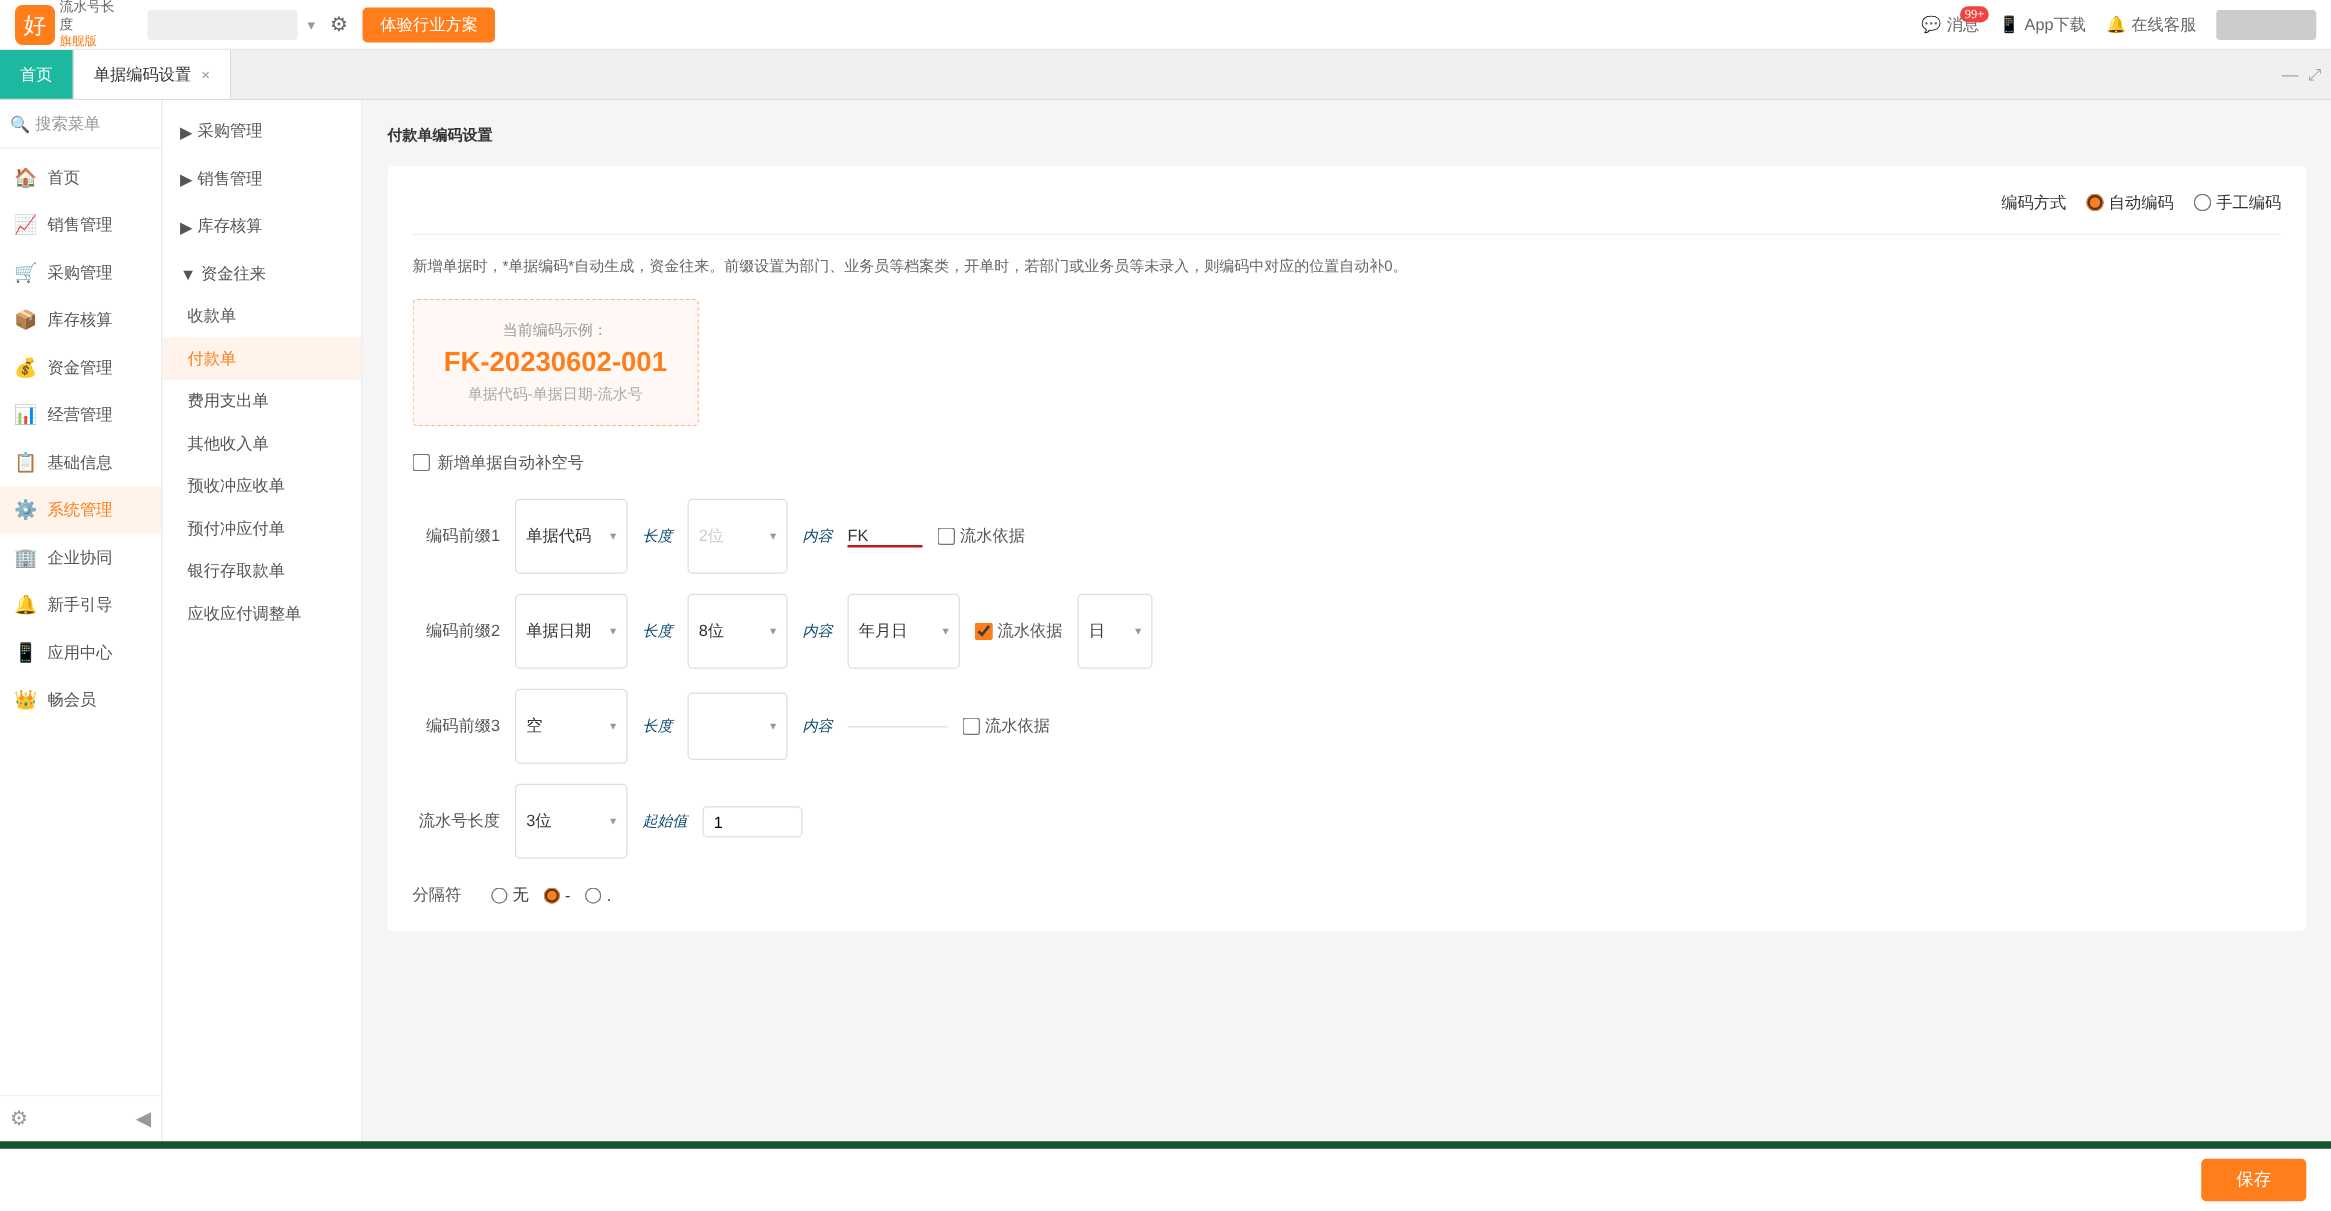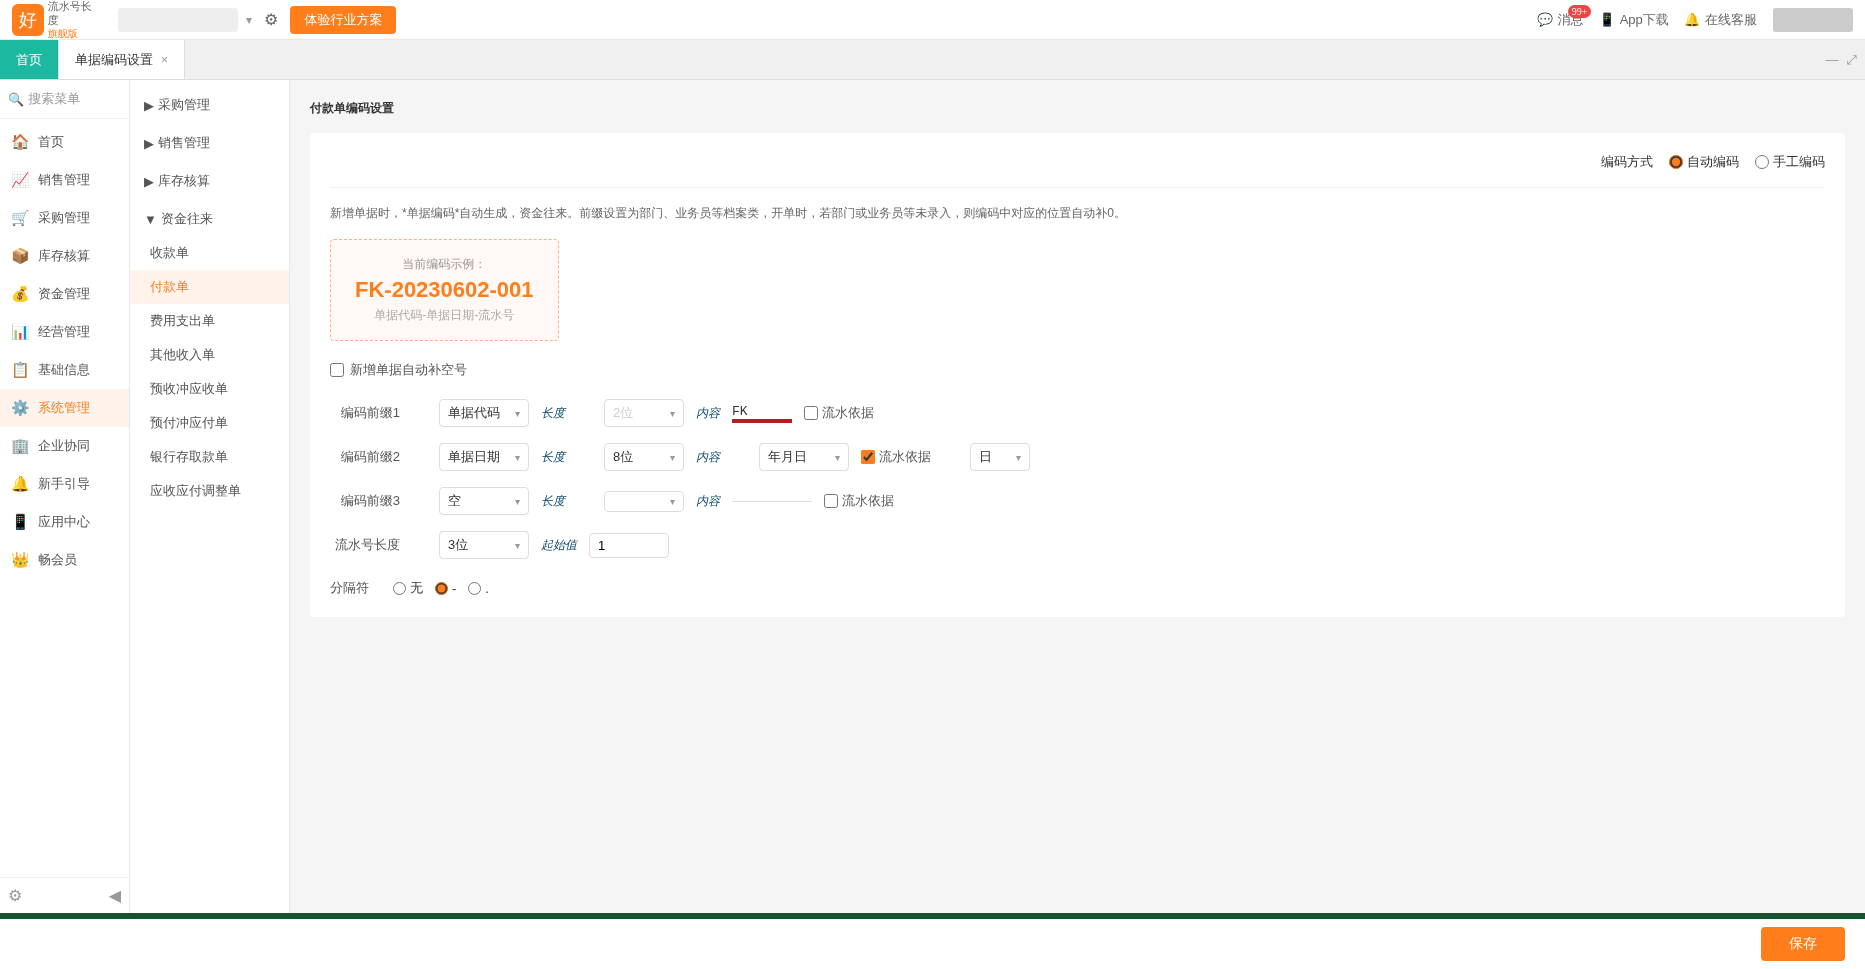--- a/index.html
+++ b/index.html
@@ -66,21 +66,21 @@
     .preview-code { font-size: 22px; font-weight: 600; color: #ff7d1a; }
     .preview-desc { font-size: 12px; color: #aaa; margin-top: 4px; }
 
     
     .auto-fill-row { display: flex; align-items: center; gap: 6px; margin-bottom: 20px; font-size: 13px; color: #555; }
     .checkbox-input { width: 14px; height: 14px; accent-color: #ff7d1a; }
 
     
     .form-row { display: flex; align-items: center; gap: 12px; margin-bottom: 16px; flex-wrap: wrap; }
     .form-label { width: 70px; color: #555; font-size: 13px; text-align: right; flex-shrink: 0; }
-    .select-box { display: flex; align-items: center; border: 1px solid #ddd; border-radius: 4px; padding: 4px 8px; background: #fff; min-width: 90px; font-size: 13px; cursor: pointer; gap: 4px; margin-left: 27px; }
+    .select-box { display: flex; align-items: center; border: 1px solid #ddd; border-radius: 4px; padding: 20px 8px; background: #fff; min-width: 90px; font-size: 13px; cursor: pointer; gap: 4px; }
     .select-box-text { flex: 1; }
     .select-arrow { color: #999; font-size: 10px; }
     .length-select { min-width: 80px; }
     .content-label { color: #0c4a6e; font-size: 12px; font-style: italic; }
     .content-value { font-size: 13px; color: #333; min-width: 40px; }
     .checkbox-item { display: flex; align-items: center; gap: 4px; font-size: 13px; color: #555; }
 
     
     .serial-row { display: flex; align-items: center; gap: 12px; margin-bottom: 20px; }
 
@@ -283,21 +283,21 @@
           <div class="select-box">
             <span class="select-box-text">单据代码</span>
             <span class="select-arrow">▾</span>
           </div>
           <span class="content-label">长度</span>
           <div class="select-box length-select" style="color:#ccc;">
             <span class="select-box-text">2位</span>
             <span class="select-arrow">▾</span>
           </div>
           <span class="content-label">内容</span>
-          <span class="content-value" style="min-width:60px;border-bottom:4px solid #b91c1c;font-family:Liberation Mono, monospace;">FK</span>
+          <span class="content-value" style="min-width:60px;border-bottom:2px solid #b91c1c;">FK</span>
           <label class="checkbox-item">
             <input type="checkbox" class="checkbox-input" style="">
             <span>流水依据</span>
           </label>
         </div>
 
         
         <div class="form-row">
           <span class="form-label">编码前缀2</span>
           <div class="select-box">

